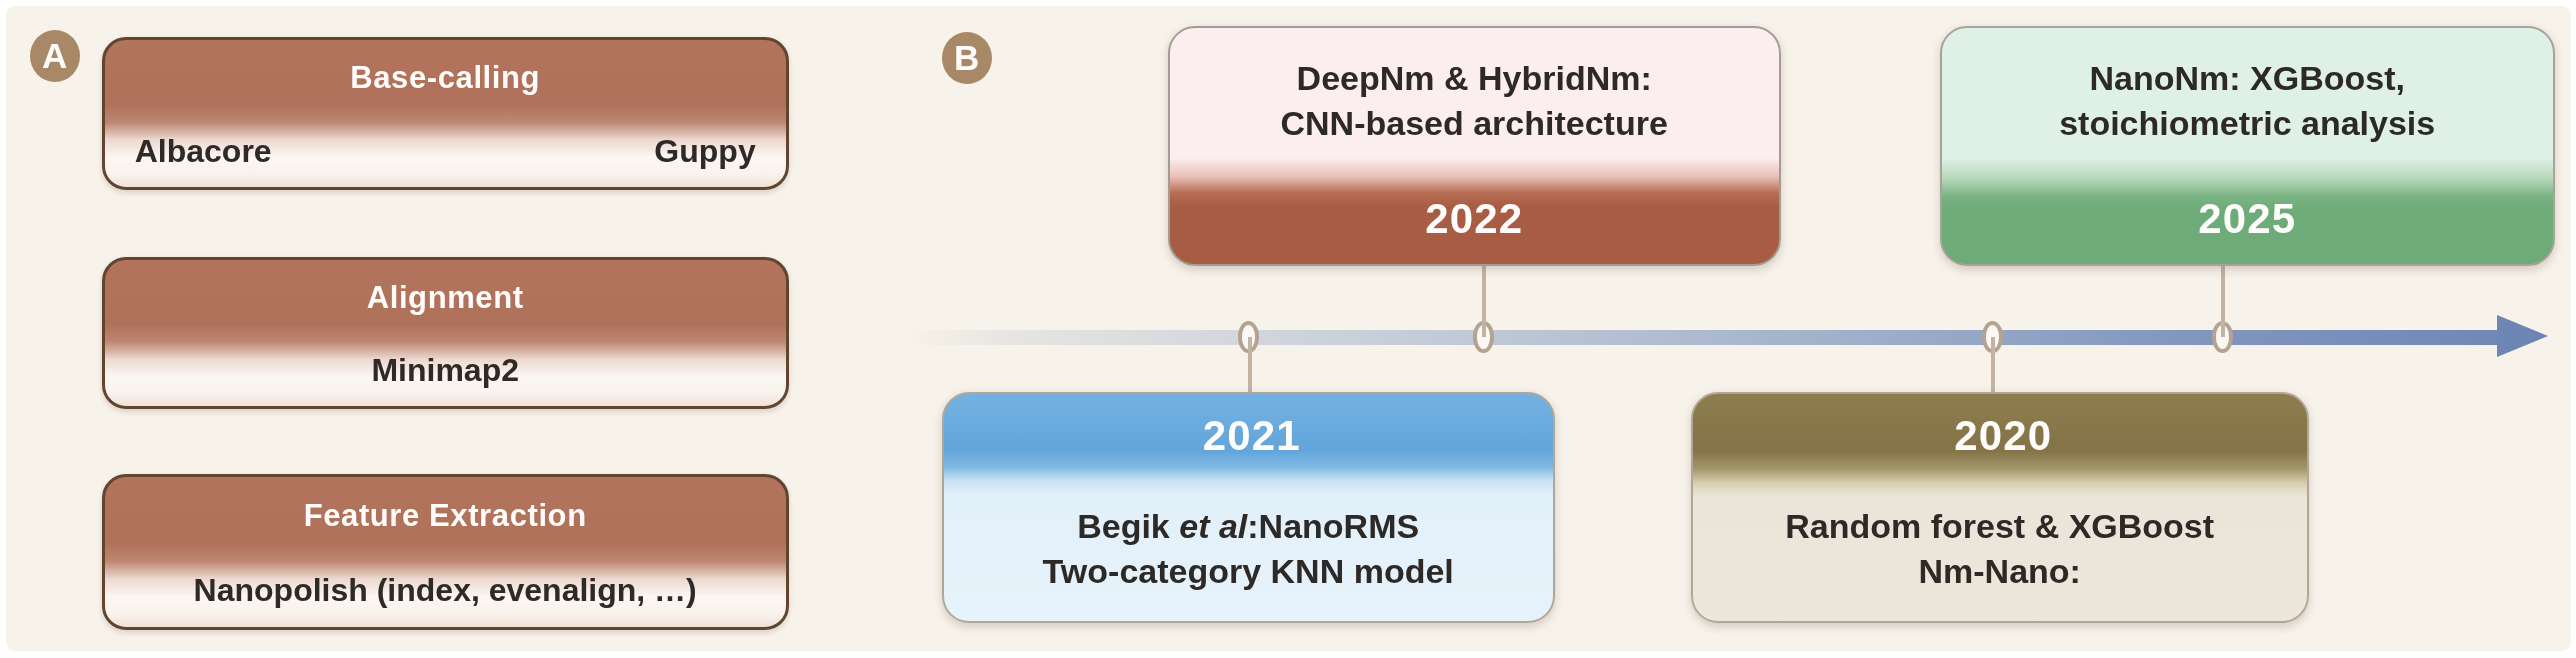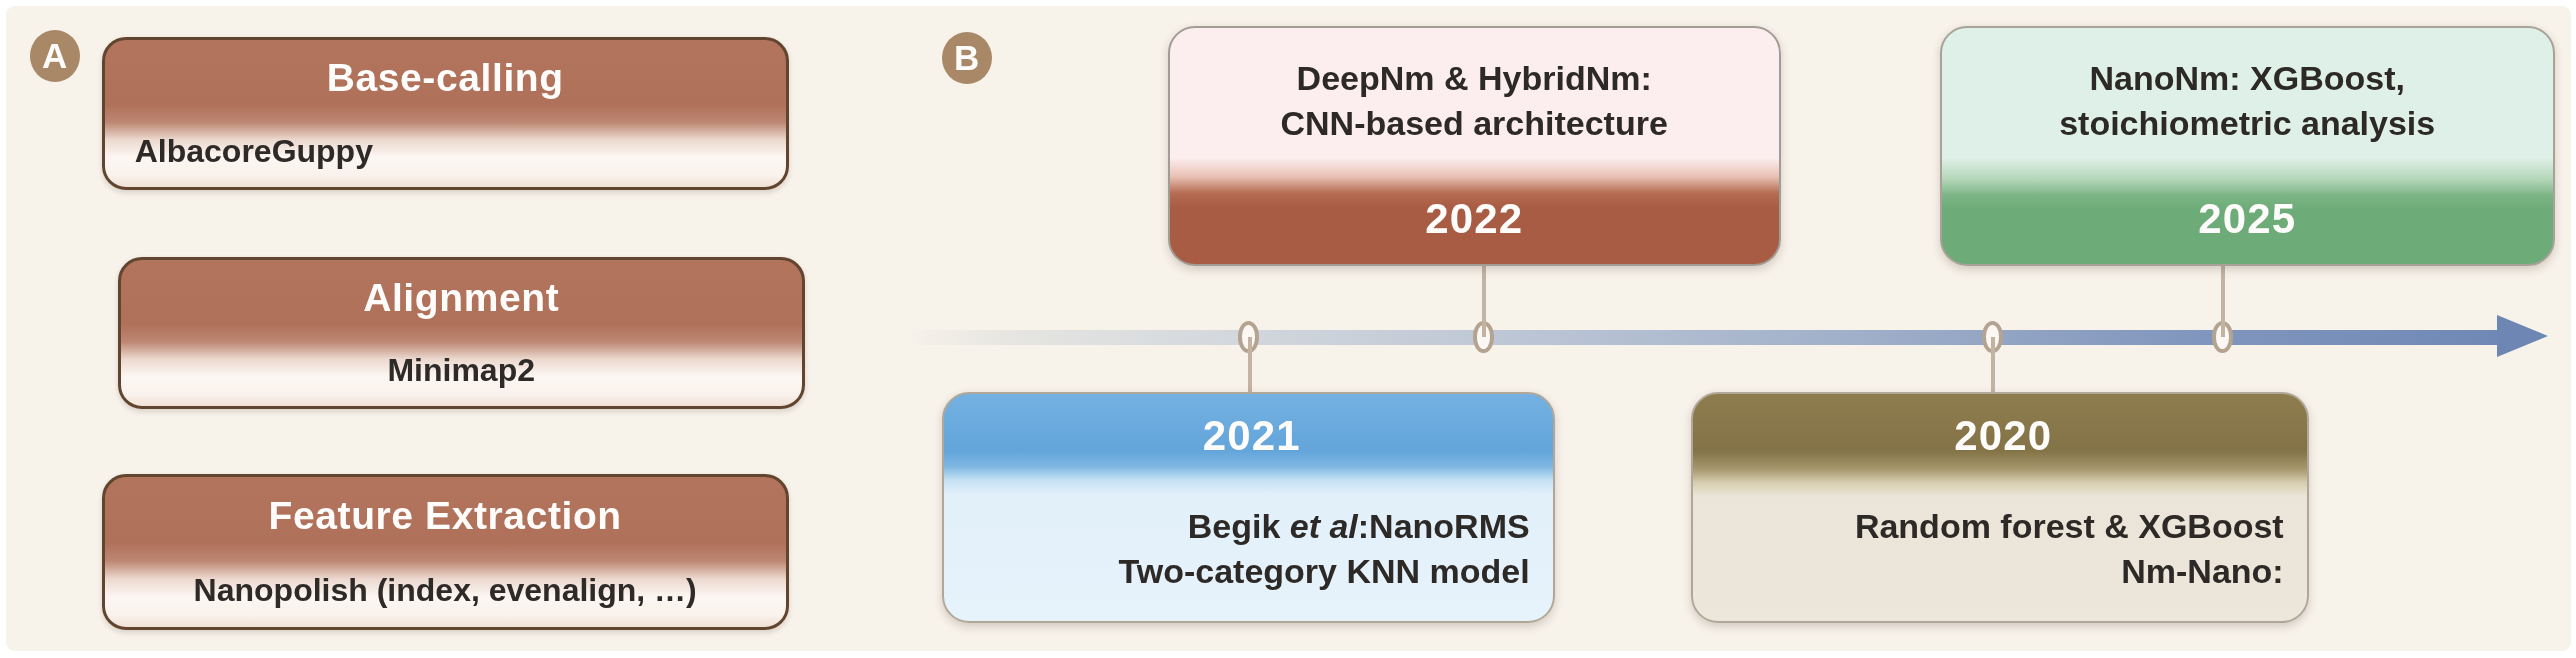--- a/index.html
+++ b/index.html
@@ -25,33 +25,33 @@
   #badge-a{left:24px;top:24px;}
   #badge-b{left:936px;top:26px;}
   
   .pbox{
     position:absolute;left:96px;width:687px;
     border:3.4px solid #62452e;border-radius:24px;
     background:linear-gradient(180deg,#b2745d 0%,#b0715a 44%,#bd8773 56%,#ecd9cf 68%,#fcf7f3 80%,#f9f2ec 92%,#f0e1d7 100%);
     box-shadow:0 2.3px 5.7px rgba(60,40,25,.15);
   }
   #pbox-0{top:31px;height:153px;}
-  #pbox-1{top:251px;height:152px;margin-left:16px;}
+  #pbox-1{top:251px;height:152px;}
   #pbox-2{top:468px;height:156px;}
   .pbox-title{
     position:absolute;top:0;left:0;right:0;height:52%;
     display:flex;align-items:center;justify-content:center;
-    color:#fffdfc;font-size:39px;font-weight:700;letter-spacing:0.6px;
+    color:#fffdfc;font-size:31px;font-weight:700;letter-spacing:0.6px;
   }
   .pbox-sub{
     position:absolute;bottom:0;left:30px;right:30px;height:48%;
     display:flex;align-items:center;justify-content:center;
     color:#2e2a27;font-size:32px;font-weight:700;
   }
-  .pbox-sub.split{justify-content:flex-start;}
+  .pbox-sub.split{justify-content:space-between;}
   
   .tl-band{
     position:absolute;left:901px;top:324px;width:1595px;height:15.4px;
     background:linear-gradient(90deg,
       rgba(247,242,234,0) 0%,
       rgba(226,226,223,.85) 7%,
       #d6dade 18%,
       #bdc6d5 38%,
       #9fafc9 60%,
       #8297be 80%,
@@ -90,21 +90,21 @@
     text-align:center;white-space:pre-wrap;
   }
   .ms-year{
     position:absolute;left:0;right:0;
     display:flex;align-items:center;justify-content:center;
     color:#fffdfc;font-size:42px;font-weight:700;letter-spacing:1.1px;
   }
   .ms-top .ms-body{top:0;height:62%;}
   .ms-top .ms-year{bottom:0;height:38%;}
   .ms-bottom .ms-year{top:0;height:37%;margin-left:7px;}
-  .ms-bottom .ms-body{top:37%;bottom:0;height:auto;align-items:flex-end;}
+  .ms-bottom .ms-body{top:37%;bottom:0;height:auto;}
   .it{font-style:italic;}
   #ms-2022{
     left:1162px;top:20px;width:613px;height:240px;
     border:2.8px solid #a19c94;
     background:linear-gradient(180deg,#fceeef 0%,#fceeef 55%,#e9c0b4 63%,#b56c52 70%,#a85c43 76%,#a85c43 100%);
   }
   #ms-2024{
     left:1908px;top:20px;width:615px;height:240px;
     border:2.8px solid #a8a298;
     background:linear-gradient(180deg,#dff0e8 0%,#dff0e8 55%,#b4d7b9 64%,#7cb485 71%,#6dac78 77%,#6dac78 100%);

